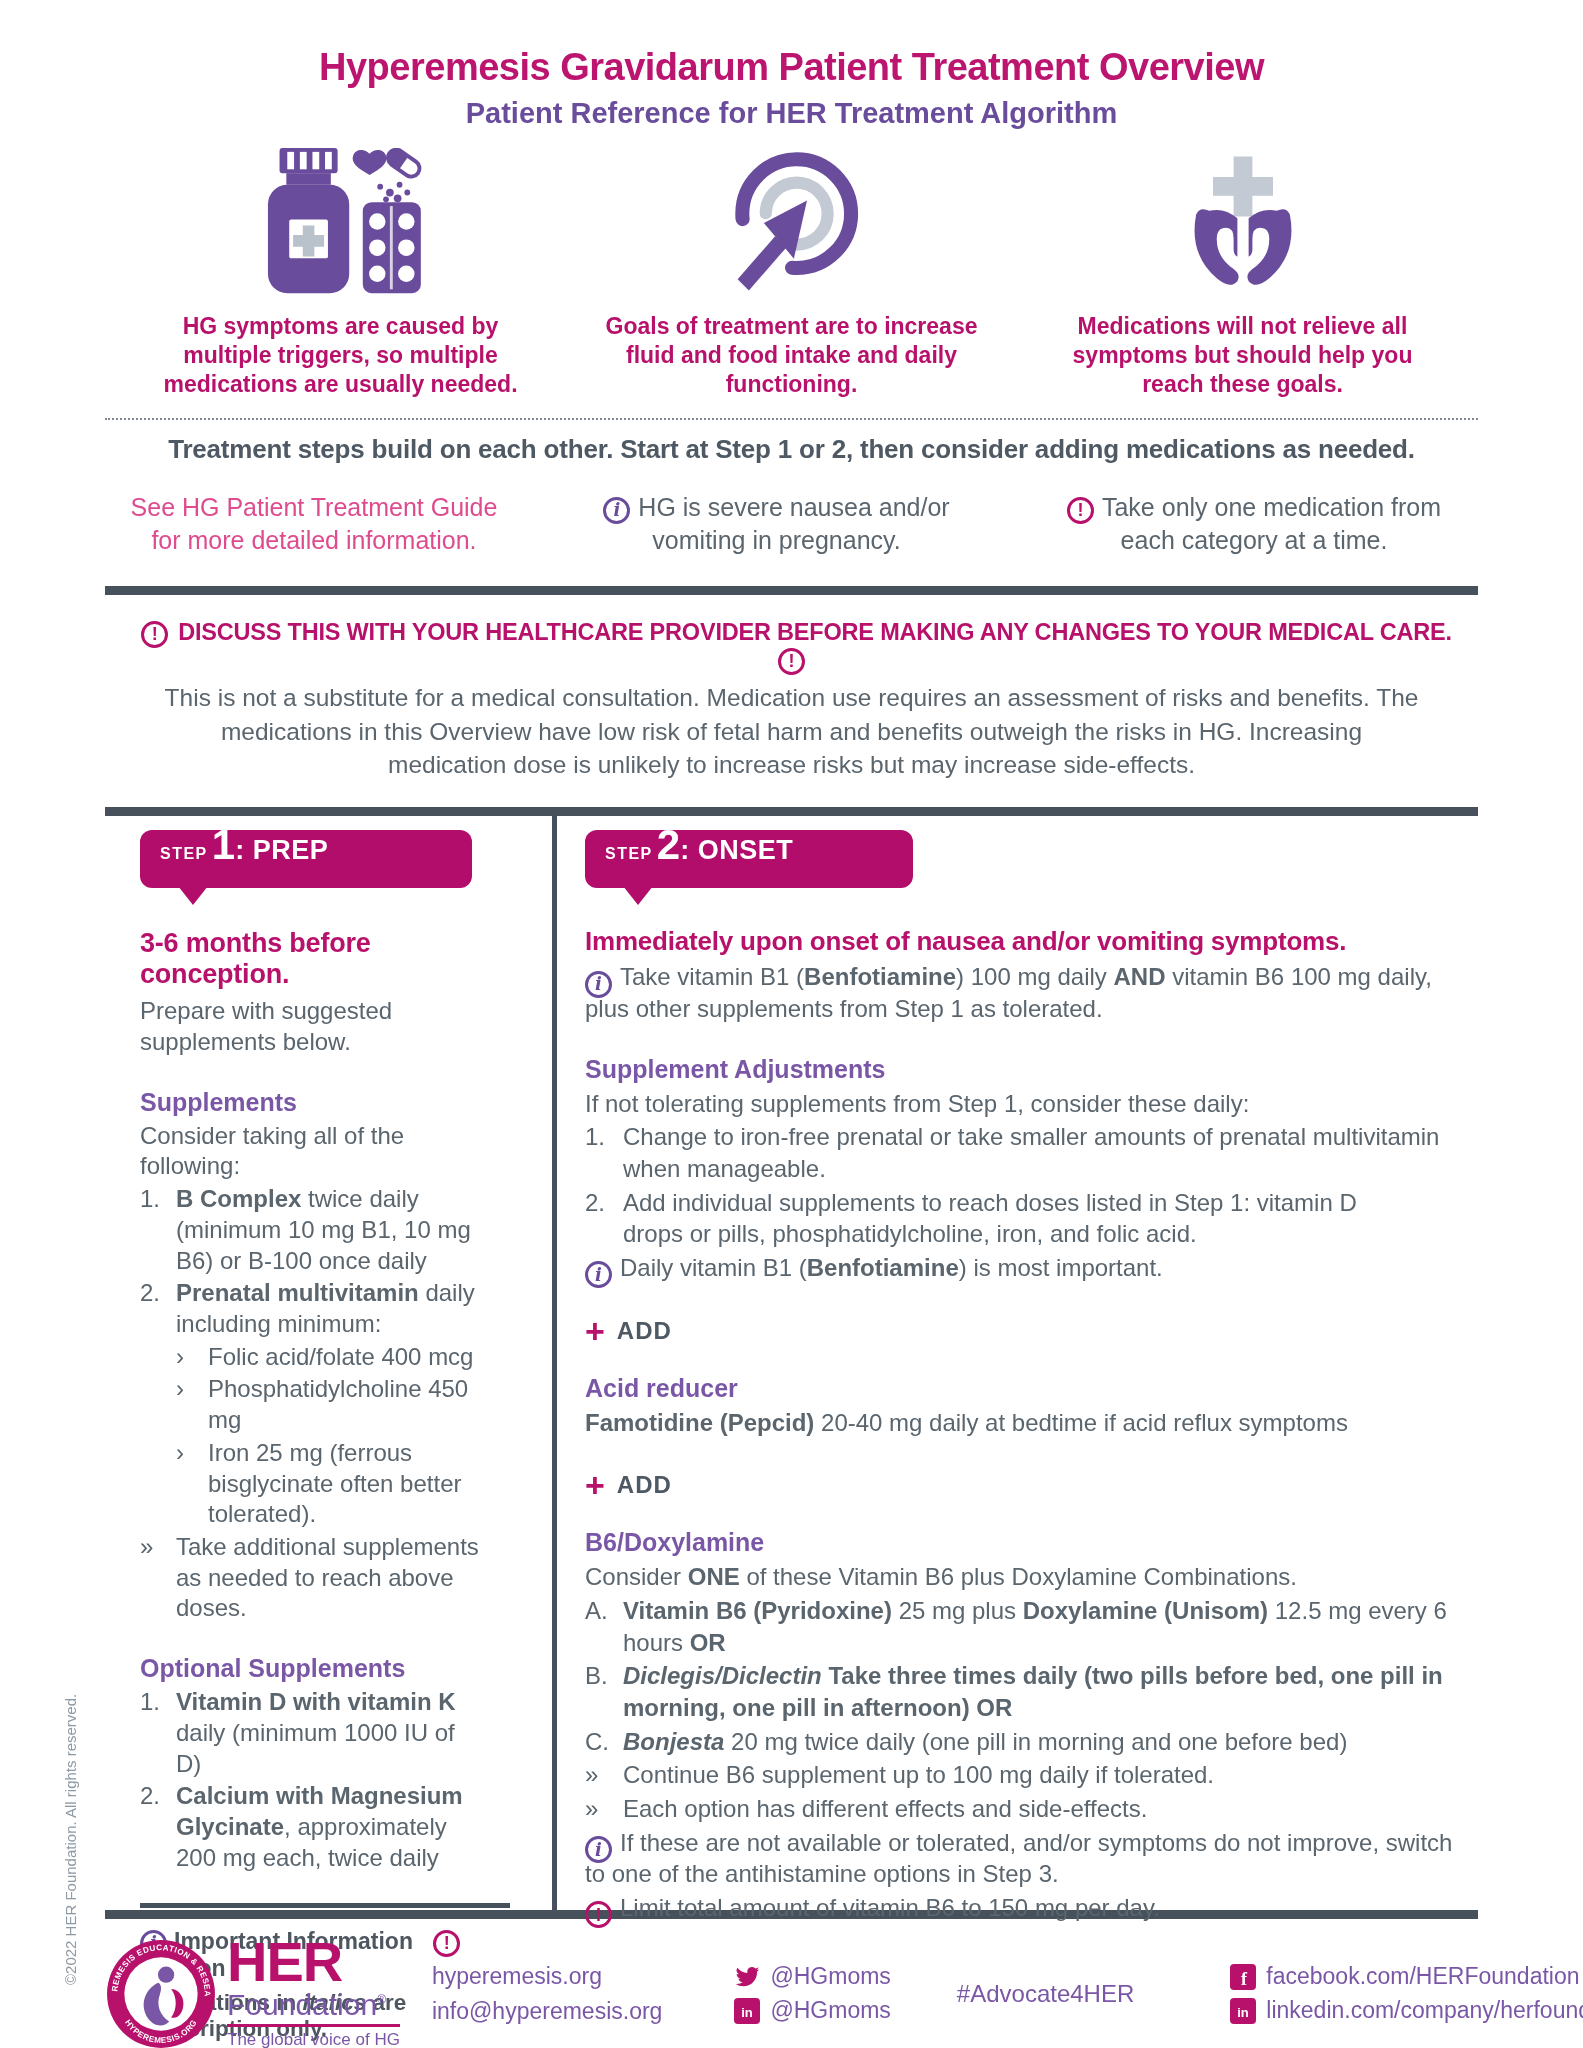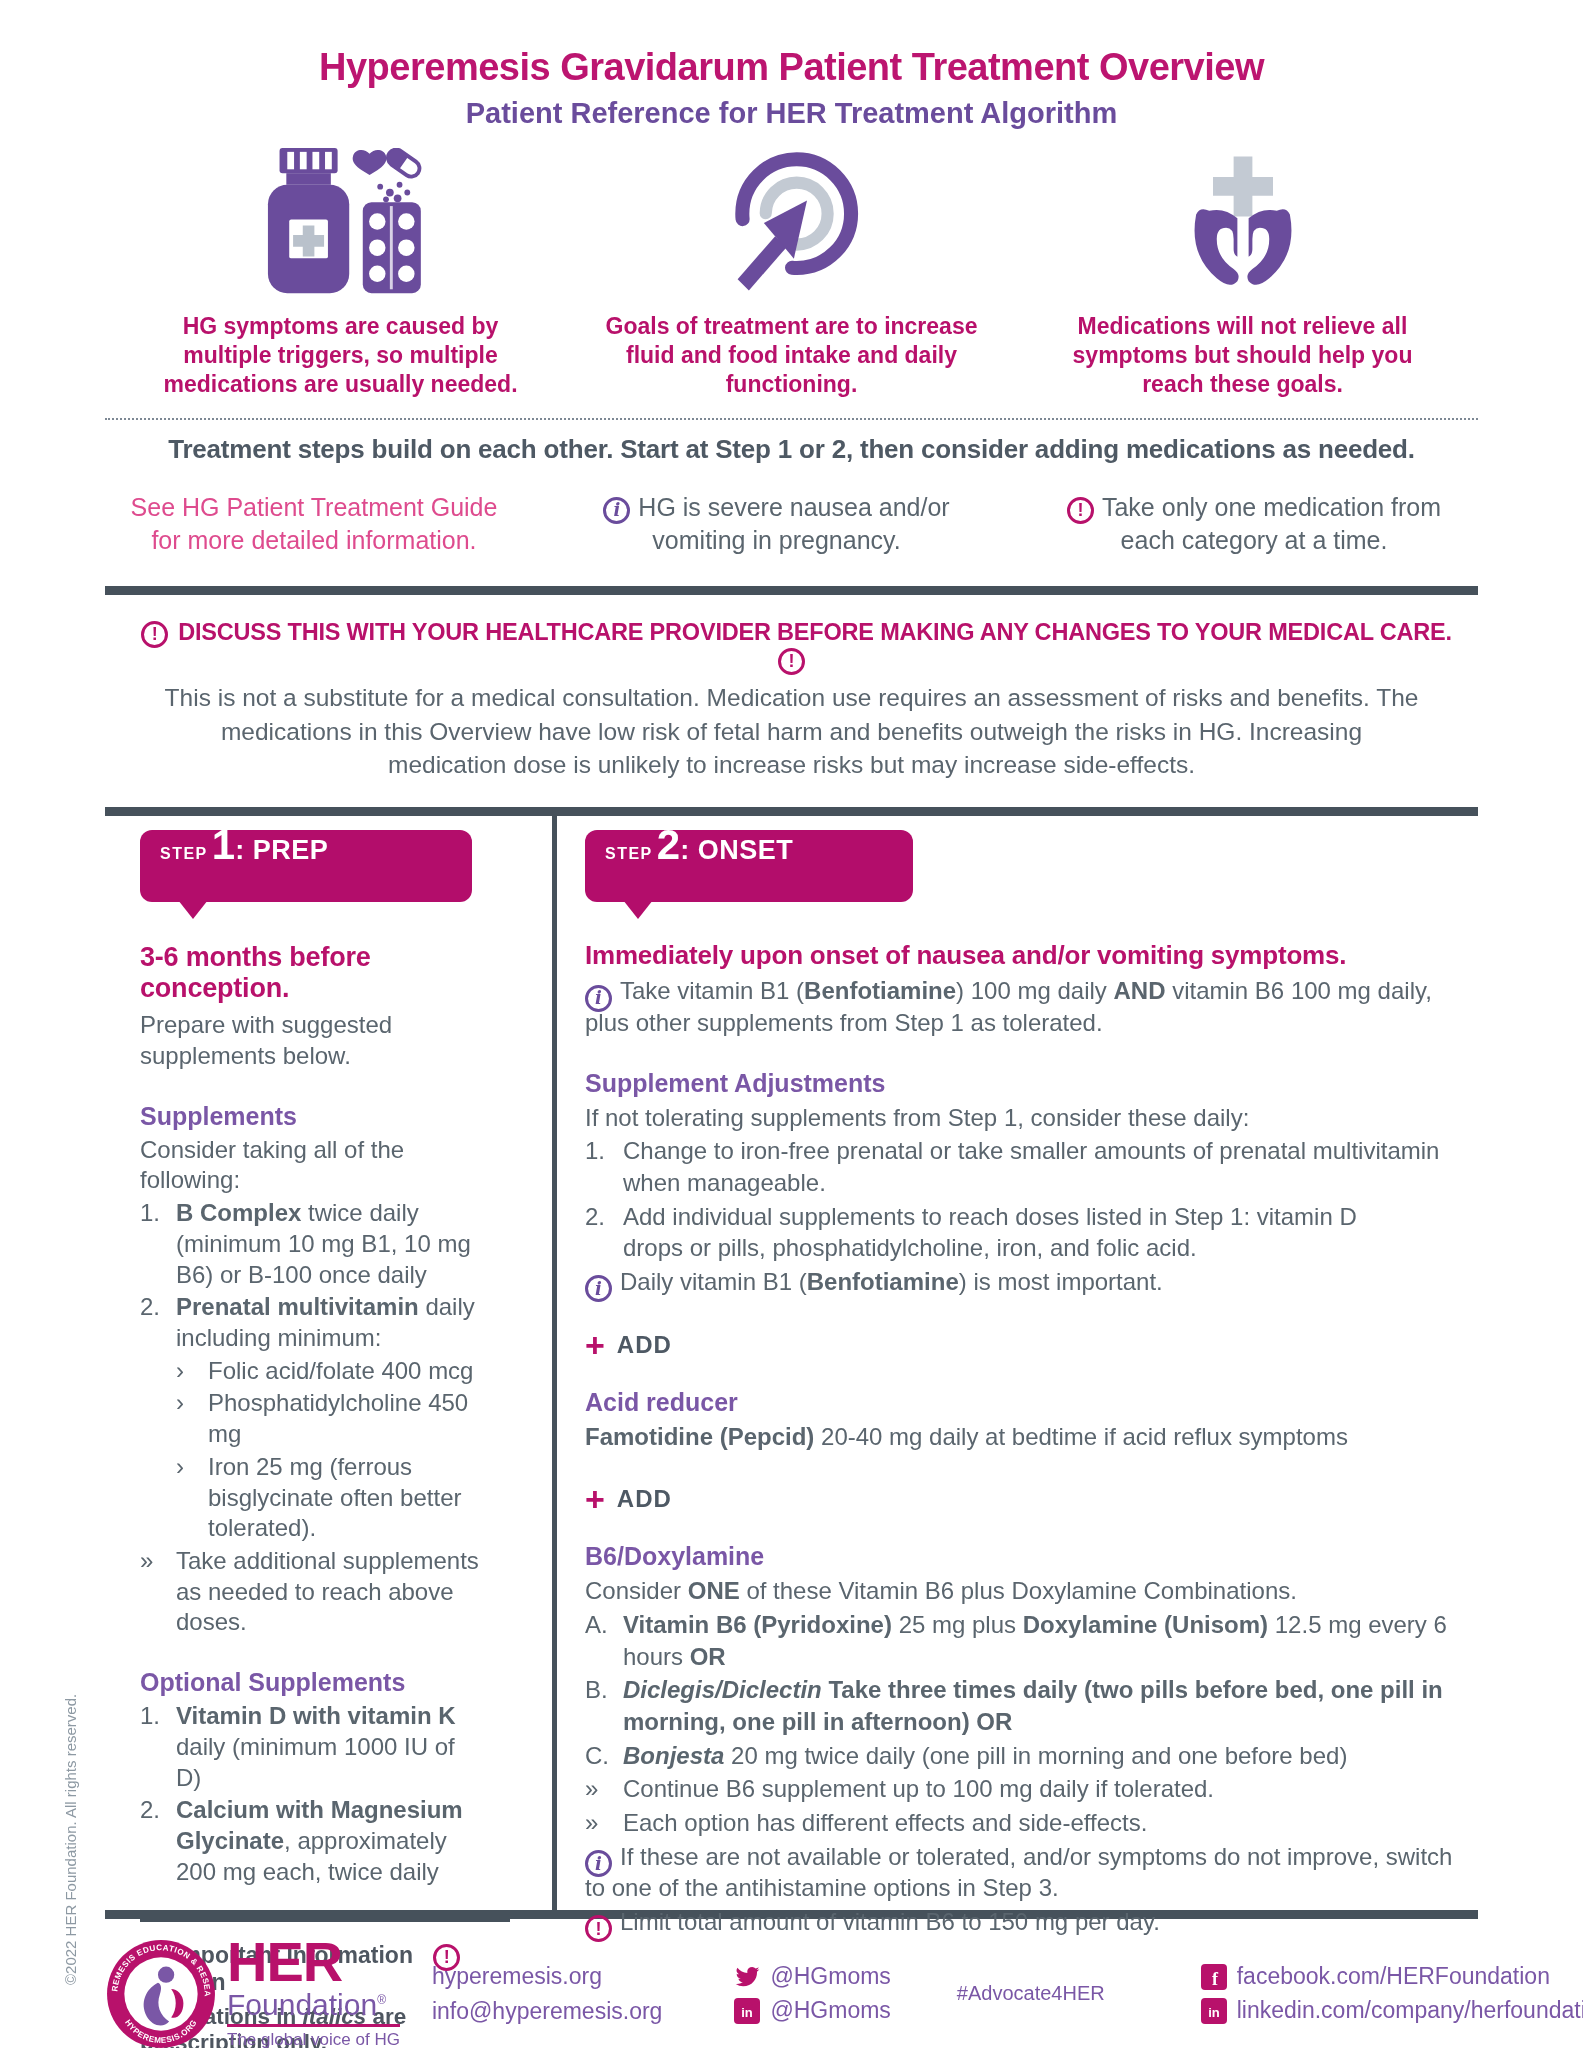--- a/index.html
+++ b/index.html
@@ -75,21 +75,21 @@
 
   
   .columns{display:flex;height:1094px;margin-top:0;}
   .col-left{width:415px;padding:14px 0 0 35px;flex:none;}
   .col-divider{width:5px;background:var(--dark);margin-left:32px;flex:none;}
   .col-right{flex:1;margin-left:28px;padding-top:14px;}
 
   
   .step-banner{
     position:relative;display:flex;align-items:baseline;background:var(--banner);
-    border-radius:12px;height:72px;padding:0 20px;color:#fff;width:332px;
+    border-radius:12px;height:58px;padding:0 20px;color:#fff;width:332px;
   }
   .step-banner::after{
     content:"";position:absolute;left:38px;bottom:-17px;width:0;height:0;
     border-left:15px solid transparent;border-right:15px solid transparent;
     border-top:19px solid var(--banner);
   }
   .step-banner .sb-inner{display:flex;align-items:baseline;transform:translateY(-9px);}
   .step-word{font-size:16px;font-weight:700;letter-spacing:1.5px;}
   .step-num{font-size:42px;font-weight:800;margin-left:4px;}
   .step-name{font-size:27px;font-weight:800;letter-spacing:0.5px;}
@@ -137,21 +137,21 @@
   .logo-foundation{font-size:30px;color:var(--purple-h);border-bottom:3px solid var(--magenta);
     padding-bottom:2px;line-height:1.15;}
   .logo-foundation .reg{font-size:12px;vertical-align:super;}
   .logo-tagline{font-size:17px;color:var(--purple-h);margin-top:3px;}
   .contact-col{margin-left:32px;flex:none;}
   .contact-col a{display:block;font-size:23px;color:var(--purple-h);text-decoration:none;line-height:1.5;}
   .social-col{margin-left:72px;flex:none;}
   .social-row{display:flex;align-items:center;height:34px;}
   .social-row svg{flex:none;margin-right:10px;}
   .social-row .handle,.social-row a{font-size:23px;color:var(--purple-h);text-decoration:none;}
-  .hashtag{margin-left:66px;font-size:20px;color:var(--purple-h);flex:none;text-align:right;}
+  .hashtag{margin-left:66px;font-size:24px;color:var(--purple-h);flex:none;text-align:right;}
   .social-col2{margin-left:96px;flex:none;}
 </style>
 </head>
 <body>
 
 <div class="page">
 
   <div class="copyright">©2022 HER Foundation. All rights reserved.</div>
 
   <header class="hdr">

